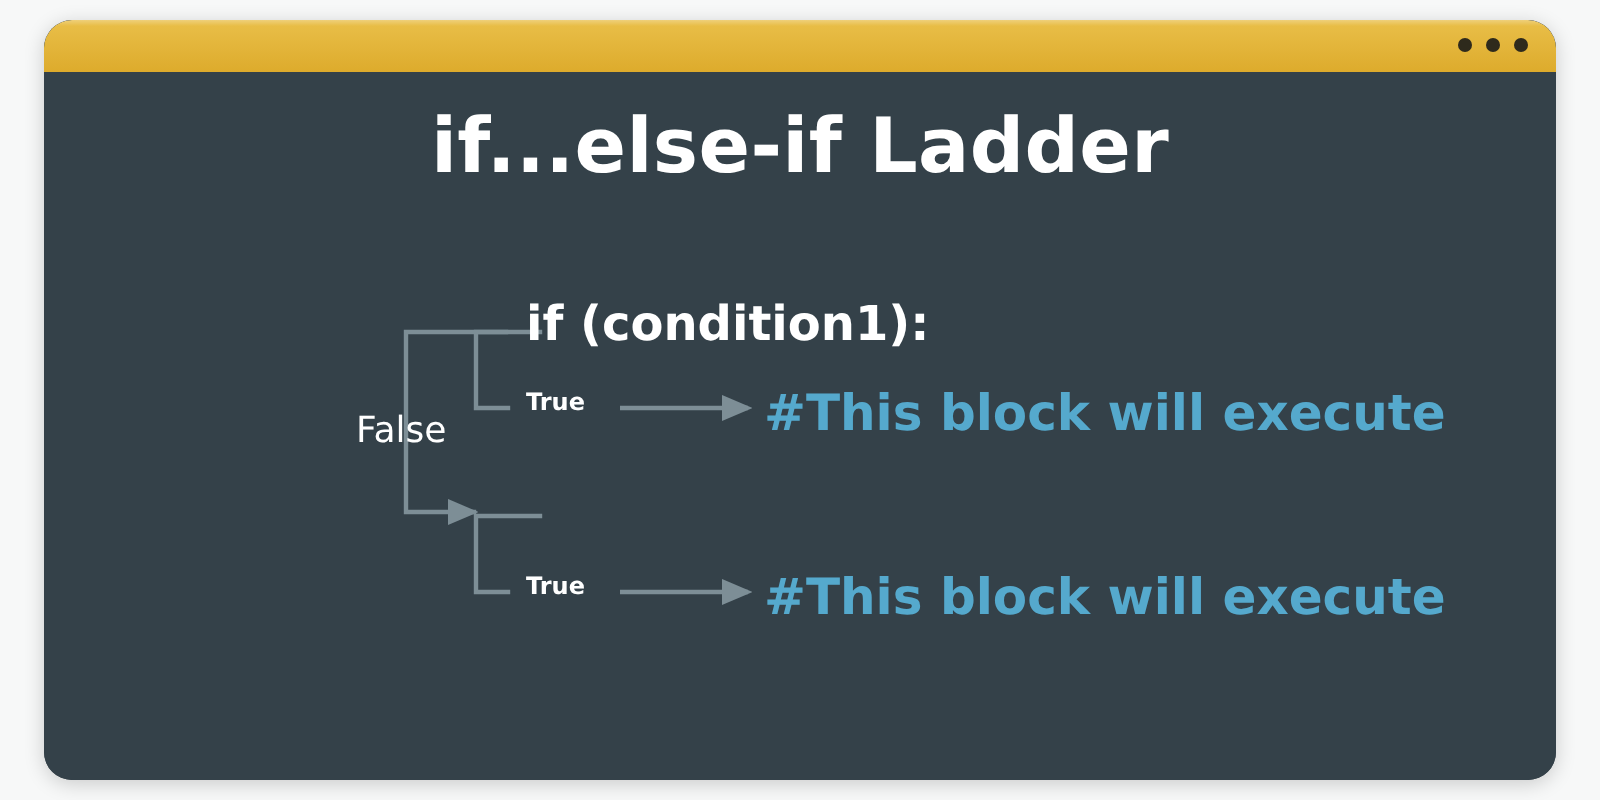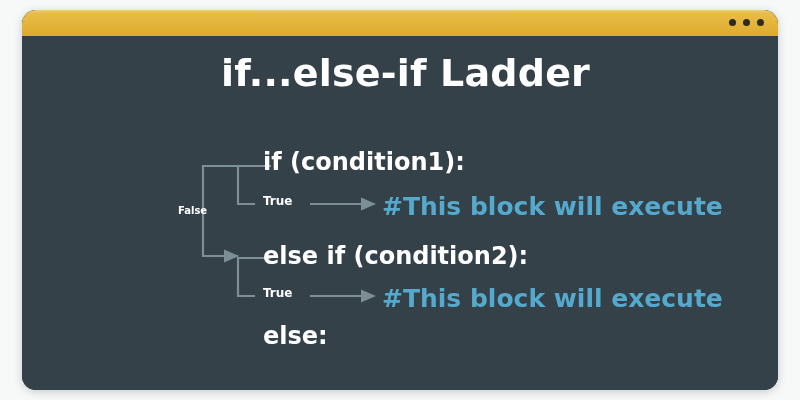--- a/index.html
+++ b/index.html
@@ -59,21 +59,20 @@
     background: #2e2a1c;
   }
 
   .viewport {
     position: absolute;
     left: 0;
     top: 26px;
     width: 100%;
     height: 362px;
     background: #344149;
-    padding-left: 11px;
   }
 
   
   .title {
     position: absolute;
     left: 0;
     top: 15px;
     width: 100%;
     text-align: center;
     color: #ffffff;
@@ -107,22 +106,22 @@
     font-size: 24px;
     font-weight: bold;
   }
   .cmt {
     color: #55a9cd;
     font-size: 25px;
     font-weight: bold;
   }
   .lbl-false {
     color: #ffffff;
-    font-size: 10px;
-    font-weight: bold;
+    font-size: 18px;
+    font-weight: normal;
   }
   .lbl-true {
     color: #ffffff;
     font-size: 12px;
     font-weight: bold;
   }
 
   .if-row    { left: 241px; top: 110px; }
   .true1     { left: 241px; top: 156px; }
   .exec1     { left: 360px; top: 154px; }
@@ -173,25 +172,23 @@
         </svg>
 
         <div class="node kw if-row">if (condition1):</div>
 
         <div class="node lbl-false false-lbl">False</div>
 
         <div class="node lbl-true true1">True</div>
 
         <div class="node cmt exec1">#This block will execute</div>
 
-        <div class="node kw elif-row">else if (condition2):</div>
 
         <div class="node lbl-true true2">True</div>
 
         <div class="node cmt exec2">#This block will execute</div>
 
-        <div class="node kw else-row">else:</div>
 
 
       </div>
     </div>
   </div>
 </div>
 
 </body></html>

